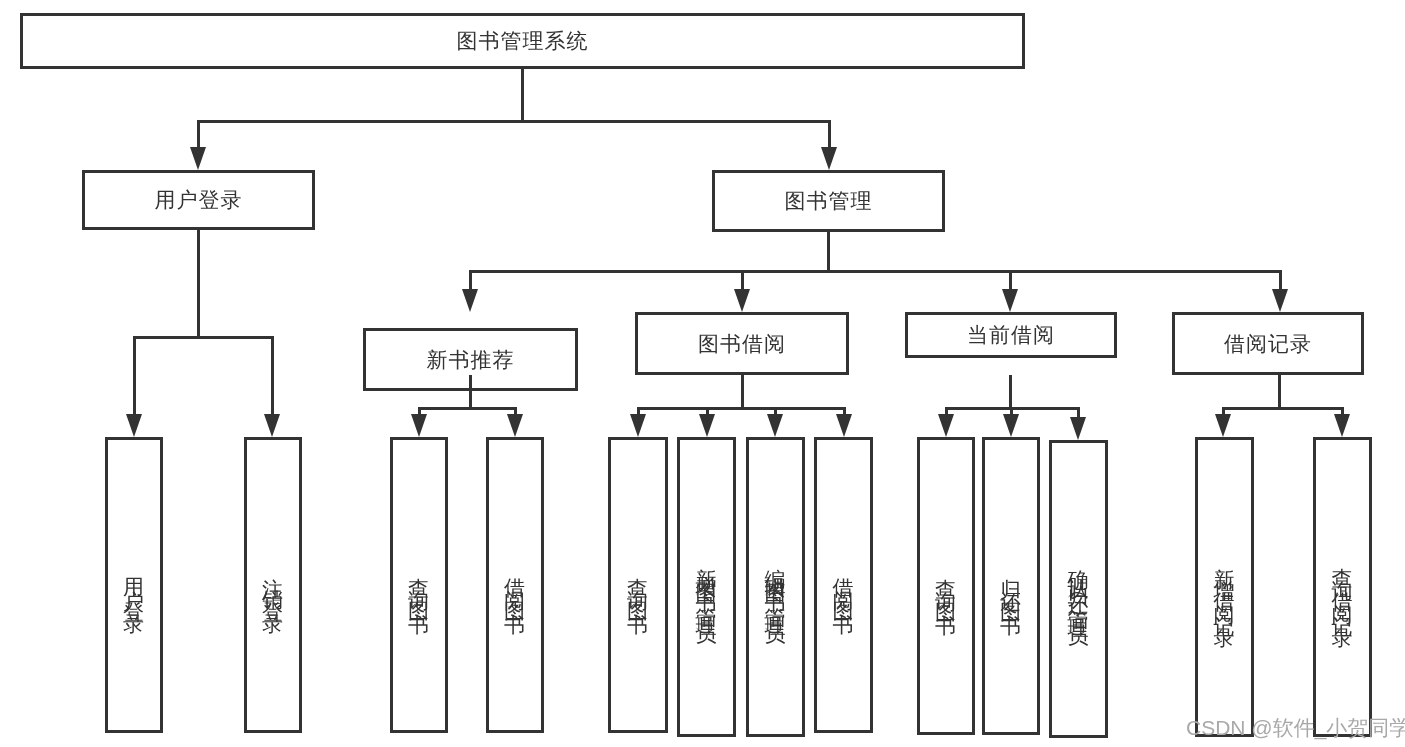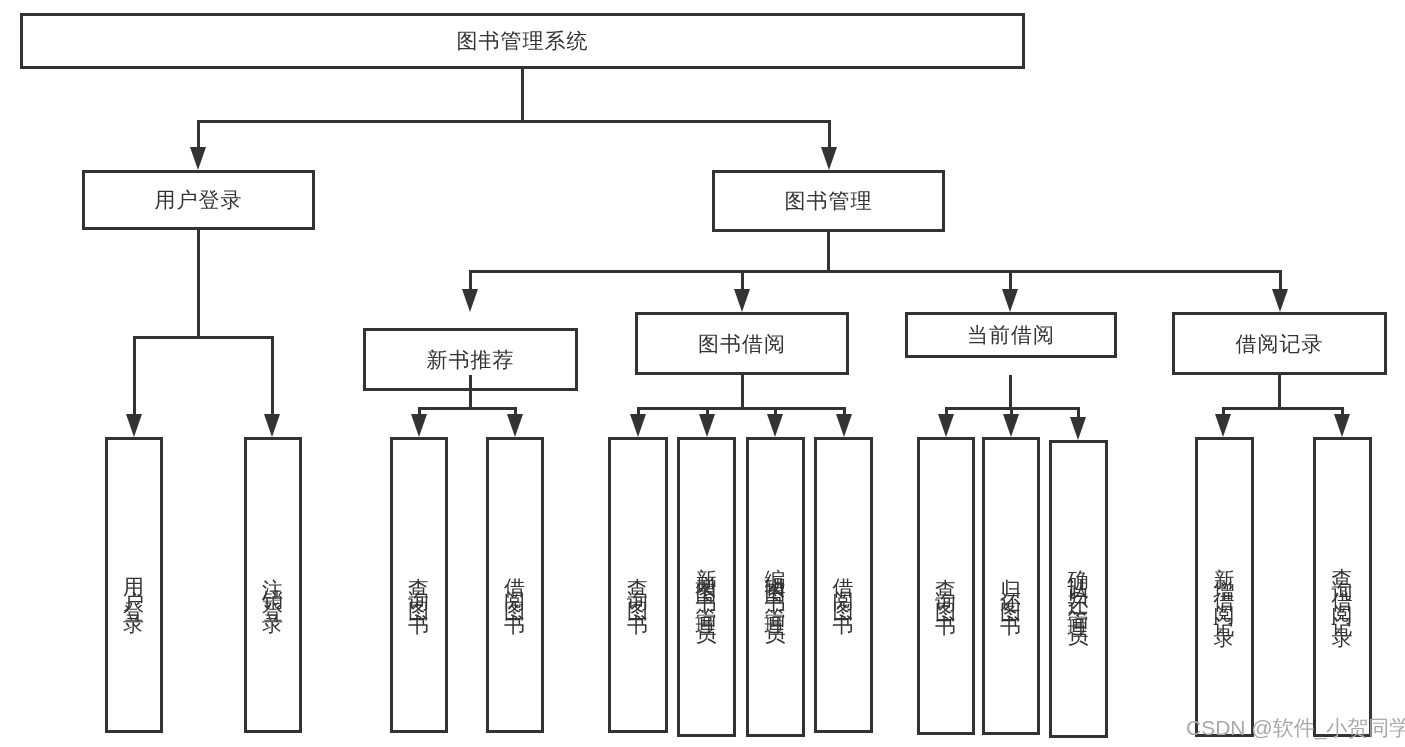--- a/index.html
+++ b/index.html
@@ -87,21 +87,21 @@
 
   <div class="box" style="left:363px;  top:312px; width:215px; height:63px;margin-top:16px;">
     <span>新书推荐</span>
   </div>
   <div class="box" style="left:635px;  top:312px; width:214px; height:63px;">
     <span>图书借阅</span>
   </div>
   <div class="box" style="left:905px;  top:312px; width:212px; height:46px;">
     <span>当前借阅</span>
   </div>
-  <div class="box" style="left:1172px; top:312px; width:215px; height:63px;">
+  <div class="box" style="left:1172px; top:312px; width:192px; height:63px;">
     <span>借阅记录</span>
   </div>
 
   <div class="vline" style="left:469px; top:375px; height:32px;"></div>
   <div class="hline" style="left:418px; top:407px; width:98px;"></div>
   <div class="vline" style="left:418px; top:407px; height:10px;"></div>
   <div class="arrow" style="left:411px; top:414px;"></div>
   <div class="vline" style="left:514px; top:407px; height:10px;"></div>
   <div class="arrow" style="left:507px; top:414px;"></div>
 

